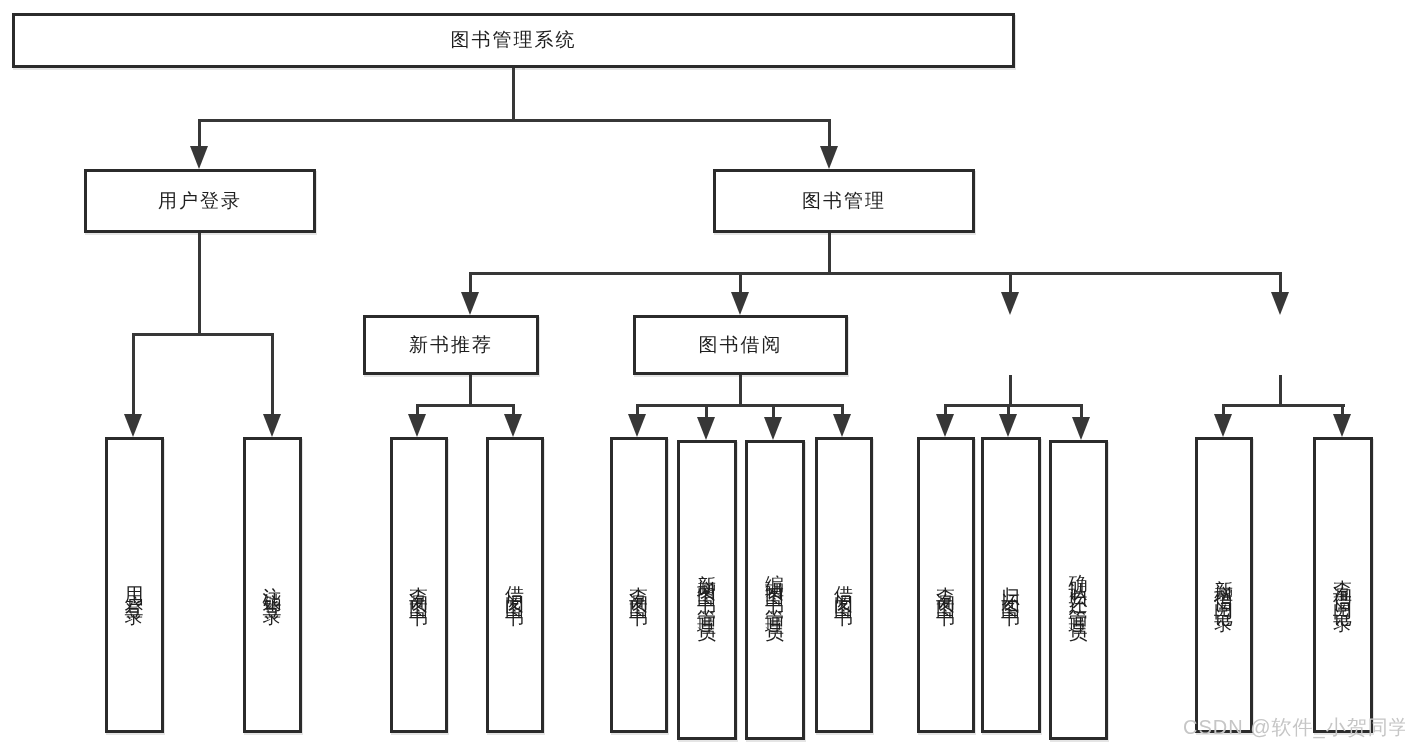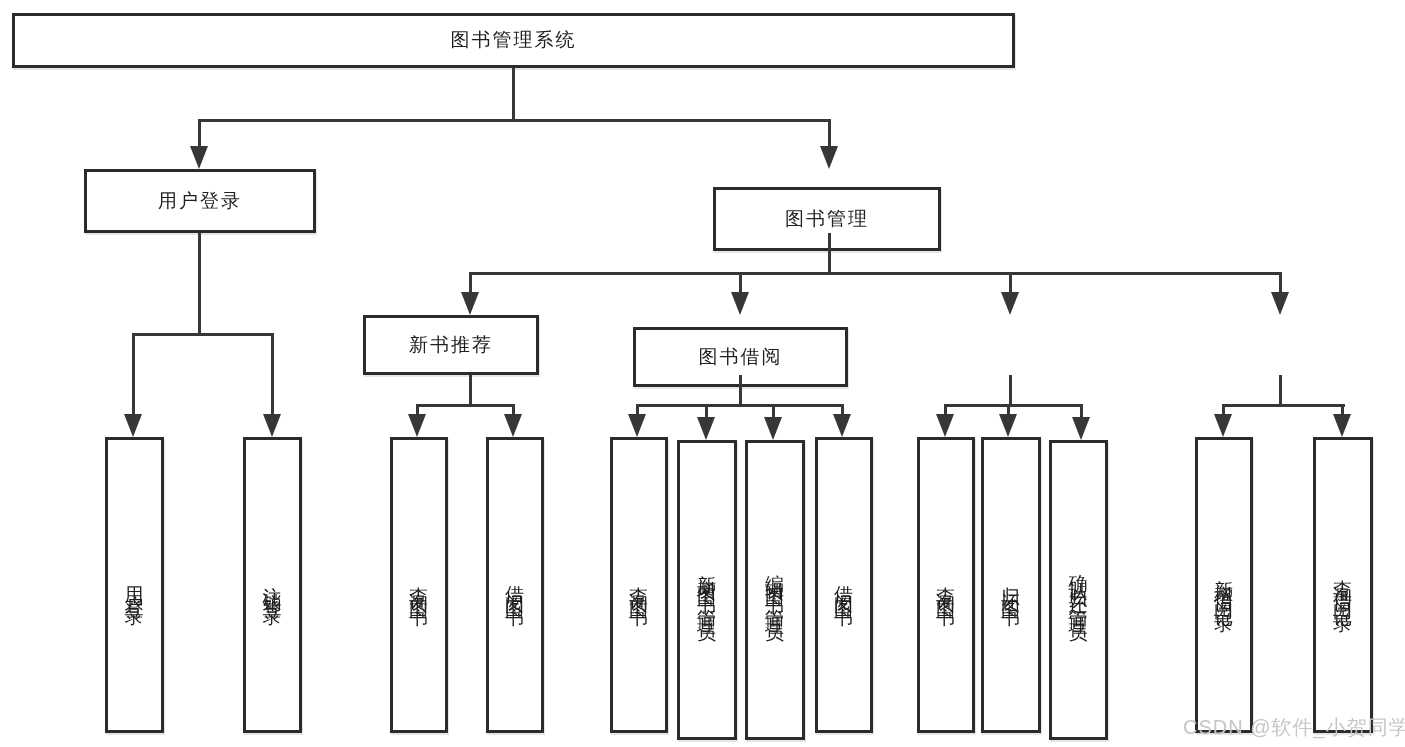--- a/index.html
+++ b/index.html
@@ -30,28 +30,28 @@
 
 <div class="canvas">
 
   <div class="b" style="left:12px;top:13px;width:1003px;height:55px">
     <span>图书管理系统</span>
   </div>
 
   <div class="b" style="left:84px;top:169px;width:232px;height:64px">
     <span>用户登录</span>
   </div>
-  <div class="b" style="left:713px;top:187px;width:228px;height:64px">
+  <div class="b" style="left:713px;top:169px;width:262px;height:64px">
     <span>图书管理</span>
   </div>
 
   <div class="b" style="left:363px;top:315px;width:176px;height:60px">
     <span>新书推荐</span>
   </div>
-  <div class="b" style="left:633px;top:327px;width:215px;height:60px">
+  <div class="b" style="left:633px;top:315px;width:215px;height:60px">
     <span>图书借阅</span>
   </div>
 
   <div class="b v" style="left:105px;top:437px;width:59px;height:296px">
     <span>用户登录</span>
   </div>
   <div class="b v" style="left:243px;top:437px;width:59px;height:296px">
     <span>注销登录</span>
   </div>
 

